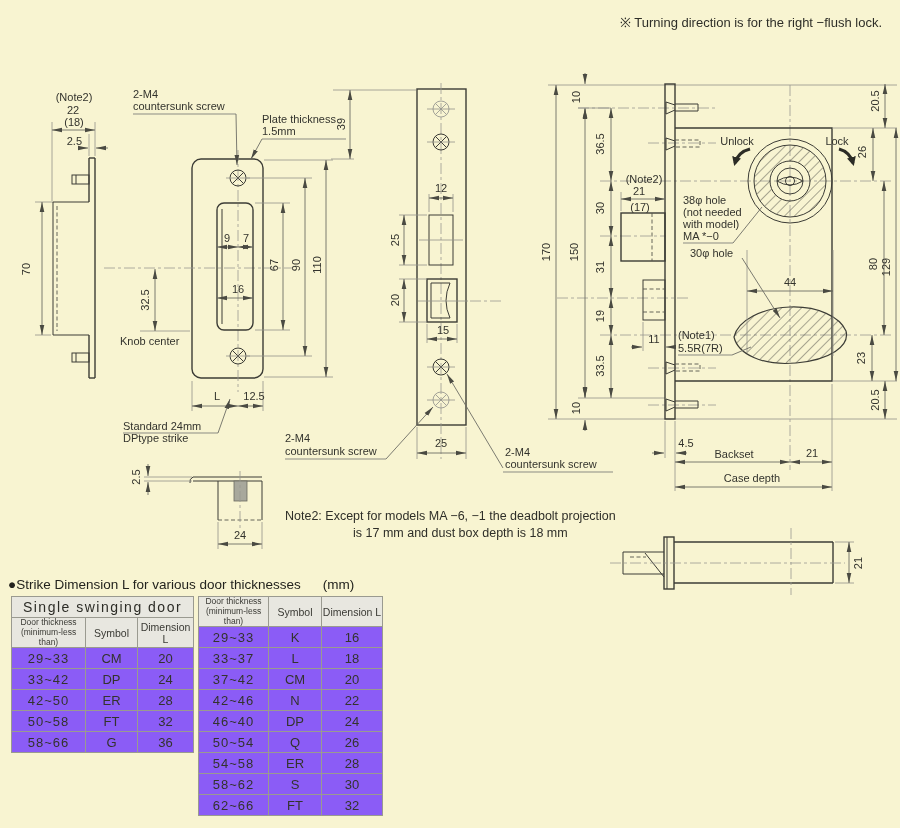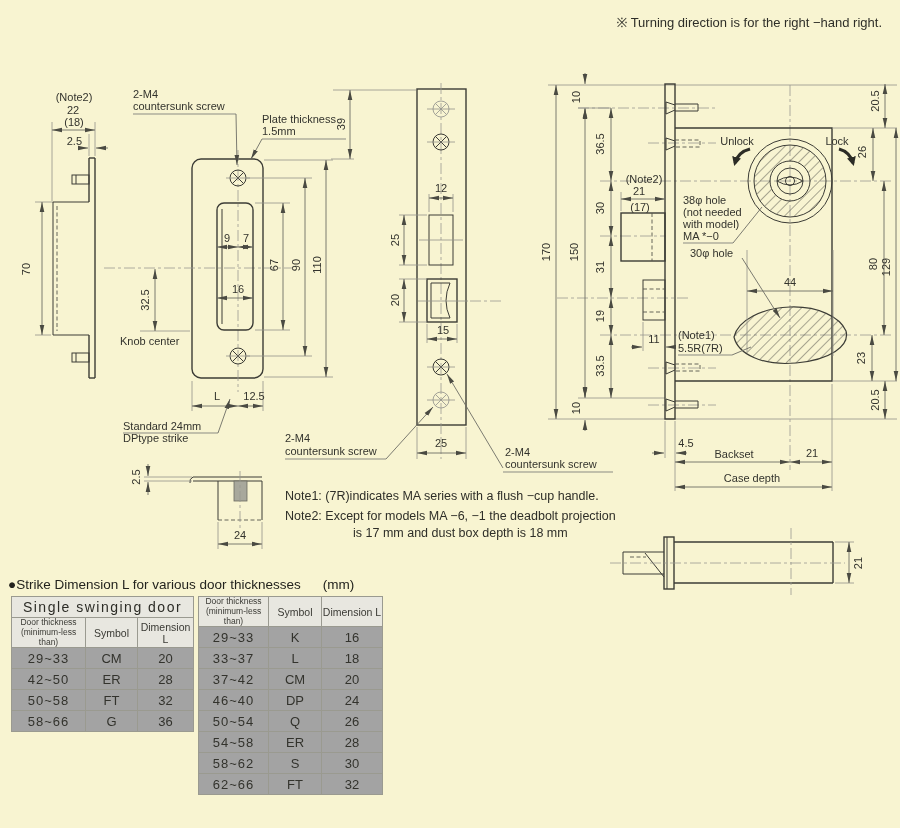--- a/index.html
+++ b/index.html
@@ -18,21 +18,21 @@
   .hd {stroke:#55554d; stroke-width:0.9; fill:none; stroke-dasharray:4 2.5;}
   .ph {stroke:#9a9a92; stroke-width:0.9; fill:none;}
   .ul {stroke:#8b8b83; stroke-width:1; fill:none;}
   .top-note{position:absolute; top:13px; right:18px; font-size:13px; color:#2e2e28;}
   .note{position:absolute; font-size:12.5px; color:#2e2e28; white-space:nowrap;}
   .n1{left:285px; top:489px;}
   .n2{left:285px; top:509px;}
   .n3{left:330px; top:526px;padding-left:23px;}
   .tbl-title{position:absolute; left:8px; top:577px; font-size:13.5px; color:#23231e;}
   .tbl-title .unit{margin-left:22px;}
-  table.strike{position:absolute; border-collapse:collapse; background:#a3a3a3;
+  table.strike{position:absolute; border-collapse:collapse; background:#8b5cf6;
     border:1.5px solid #87877f; table-layout:fixed;}
   table.t1{left:11px; top:596px; width:182px;}
   table.t2{left:198px; top:596px; width:184px;}
   table.strike td, table.strike th{border:1px solid #9a9a90; padding:0; text-align:center; font-weight:normal;}
   .ttl{background:#e8e7e0; font-size:14px; letter-spacing:1.5px; height:20px; color:#2c2c26;}
   .hdr{background:#e8e7e0; height:24px; vertical-align:middle;}
   .hdr .h1{font-size:8.5px; line-height:1.15; color:#3a3a34;}
   .hdr .h2{font-size:10.5px; color:#3a3a34;}
   td.val{height:20px; font-size:13px; color:#33332d;}
   td.rng{letter-spacing:1px;}
@@ -387,22 +387,21 @@
     <line class="d" x1="148" y1="464" x2="148" y2="476" marker-end="url(#aE)"></line>
     <line class="d" x1="148" y1="495" x2="148" y2="482" marker-end="url(#aE)"></line>
     <text x="137" y="477" text-anchor="middle" dominant-baseline="middle" transform="rotate(-90 137 477)">2.5</text>
     <line class="e" x1="218" y1="522" x2="218" y2="549"></line>
     <line class="e" x1="262" y1="522" x2="262" y2="549"></line>
     <line class="d" x1="218" y1="544" x2="262" y2="544" marker-start="url(#aS)" marker-end="url(#aE)"></line>
     <text x="240" y="539" text-anchor="middle">24</text>
   </g>
 </svg>
 
-<div class="top-note">※ Turning direction is for the right −hand right.</div>
-<div class="note n1">Note1: (7R)indicates MA series with a flush −cup handle.</div>
+<div class="top-note">※ Turning direction is for the right −flush lock.</div>
 <div class="note n2">Note2: Except for models MA −6, −1 the deadbolt projection</div>
 <div class="note n3">is 17 mm and dust box depth is 18 mm</div>
 
 <div class="tbl-title">
   <span>●Strike Dimension L for various door thicknesses</span><span class="unit">(mm)</span>
 </div>
 
 <table class="strike t1">
   <colgroup>
         <col style="width:74px">
@@ -418,20 +417,25 @@
             <div class="h1">Door thickness</div>
             <div class="h1">(minimum-less than)</div>
           </th>
     <th class="h2">Symbol</th>
     <th class="h2">Dimension L</th>
   </tr>
   <tr>
           <td class="val rng">29~33</td>
           <td class="val">CM</td>
           <td class="val">20</td>
+        </tr>
+  <tr>
+          <td class="val rng">33~42</td>
+          <td class="val">DP</td>
+          <td class="val">24</td>
         </tr>
   <tr>
           <td class="val rng">42~50</td>
           <td class="val">ER</td>
           <td class="val">28</td>
         </tr>
   <tr>
           <td class="val rng">50~58</td>
           <td class="val">FT</td>
           <td class="val">32</td>
@@ -468,20 +472,25 @@
           <td class="val rng">33~37</td>
           <td class="val">L</td>
           <td class="val">18</td>
         </tr>
   <tr>
           <td class="val rng">37~42</td>
           <td class="val">CM</td>
           <td class="val">20</td>
         </tr>
   <tr>
+          <td class="val rng">42~46</td>
+          <td class="val">N</td>
+          <td class="val">22</td>
+        </tr>
+  <tr>
           <td class="val rng">46~40</td>
           <td class="val">DP</td>
           <td class="val">24</td>
         </tr>
   <tr>
           <td class="val rng">50~54</td>
           <td class="val">Q</td>
           <td class="val">26</td>
         </tr>
   <tr>

